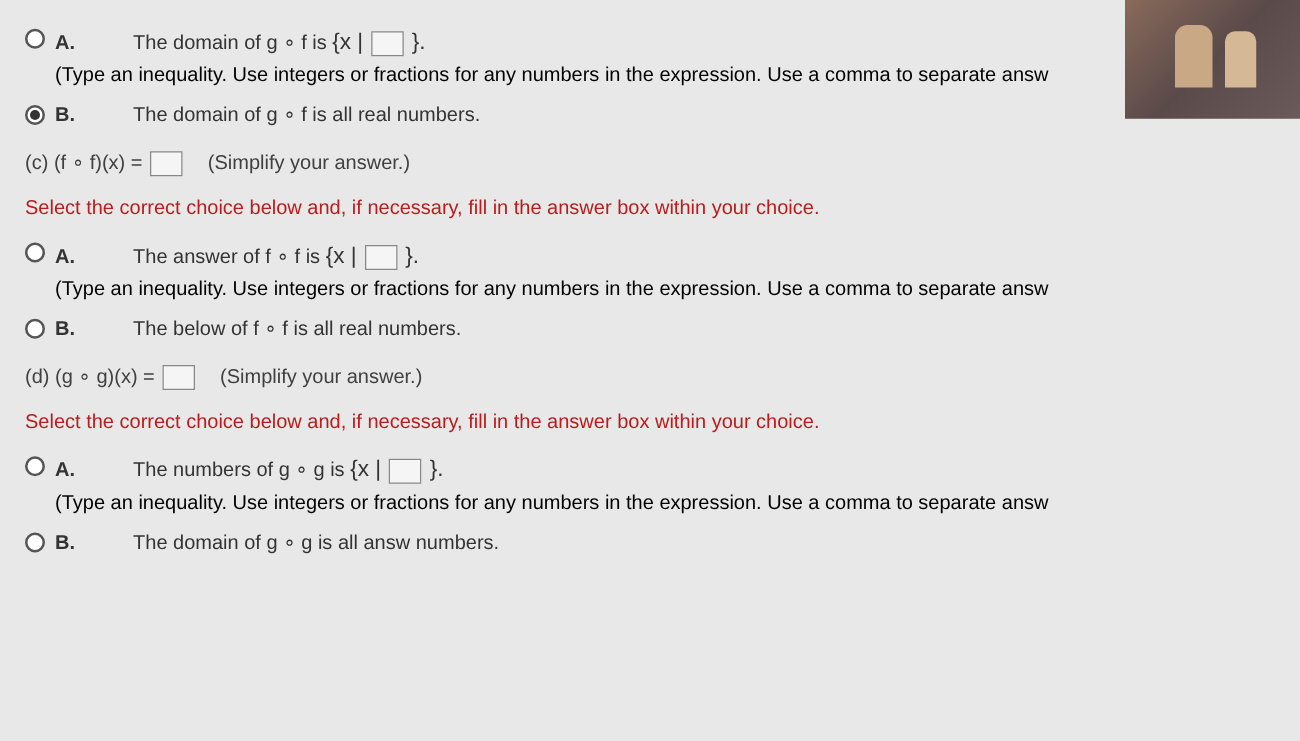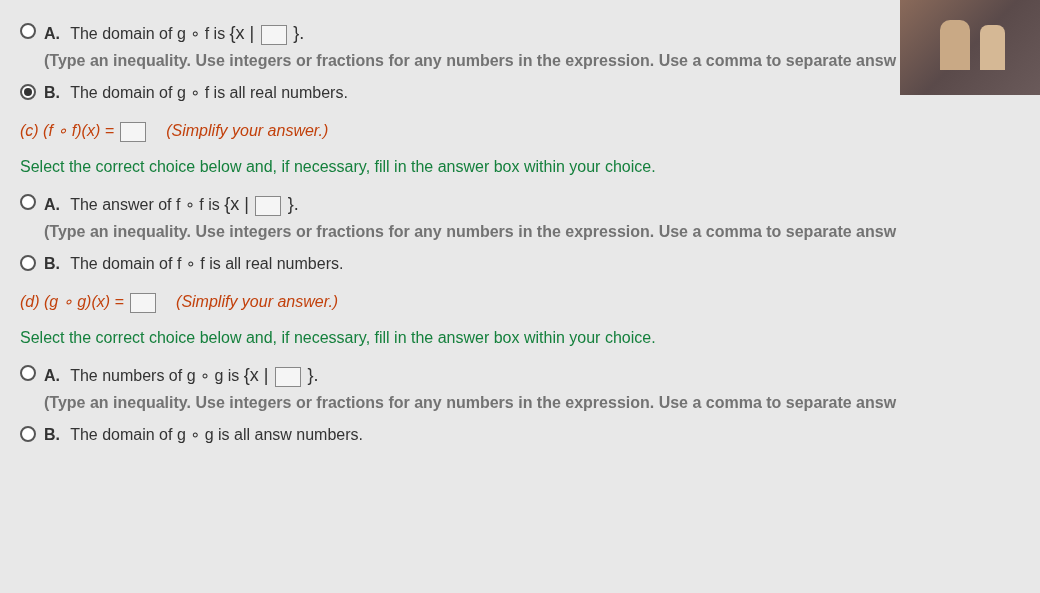--- a/index.html
+++ b/index.html
@@ -47,47 +47,46 @@
     .option-label {
       font-weight: bold;
       margin-right: 6px;
       white-space: nowrap;
     }
     .option-content {
       flex: 1;
     }
     .option-text {
       color: #333;
+      margin-left: 36px;
     }
     .sub-instruction {
-      color: #737373;
+      color: #000000;
       display: block;
       margin-top: 2px;
-      font-weight: bold;
     }
     .input-box {
       display: inline-block;
       width: 26px;
       height: 20px;
       border: 1px solid #888;
       background: #f5f5f5;
       vertical-align: middle;
       margin: 0 2px;
     }
     .brace {
       font-size: 18px;
     }
     .question-part {
       margin: 14px 0 10px 0;
-      color: #c2410c;
-      font-style: italic;
+      color: #404040;
     }
     .prompt {
       margin: 12px 0;
-      color: #15803d;
+      color: #b91c1c;
     }
     .section-b {
       margin-left: 0;
     }
     .options-group {
       margin-top: 10px;
     }
     .photo-corner {
       position: absolute;
       right: 0;
@@ -163,21 +162,21 @@
       <span class="brace">{x |</span>
       <span class="input-box"></span>
       <span class="brace">}.</span>
       <span class="sub-instruction">(Type an inequality. Use integers or fractions for any numbers in the expression. Use a comma to separate answ</span>
     </div>
   </div>
   <div class="option-row">
     <div class="radio"></div>
     <div class="option-content">
       <span class="option-label">B.</span>
-      <span class="option-text">The domain of f ∘ f is all real numbers.</span>
+      <span class="option-text">The below of f ∘ f is all real numbers.</span>
     </div>
   </div>
 </div>
 
 <div class="question-part">
   <span>(d)</span>
   <span>(g ∘ g)(x) = </span>
   <span class="input-box"></span>
   &nbsp;&nbsp;
   <span>(Simplify your answer.)</span>

